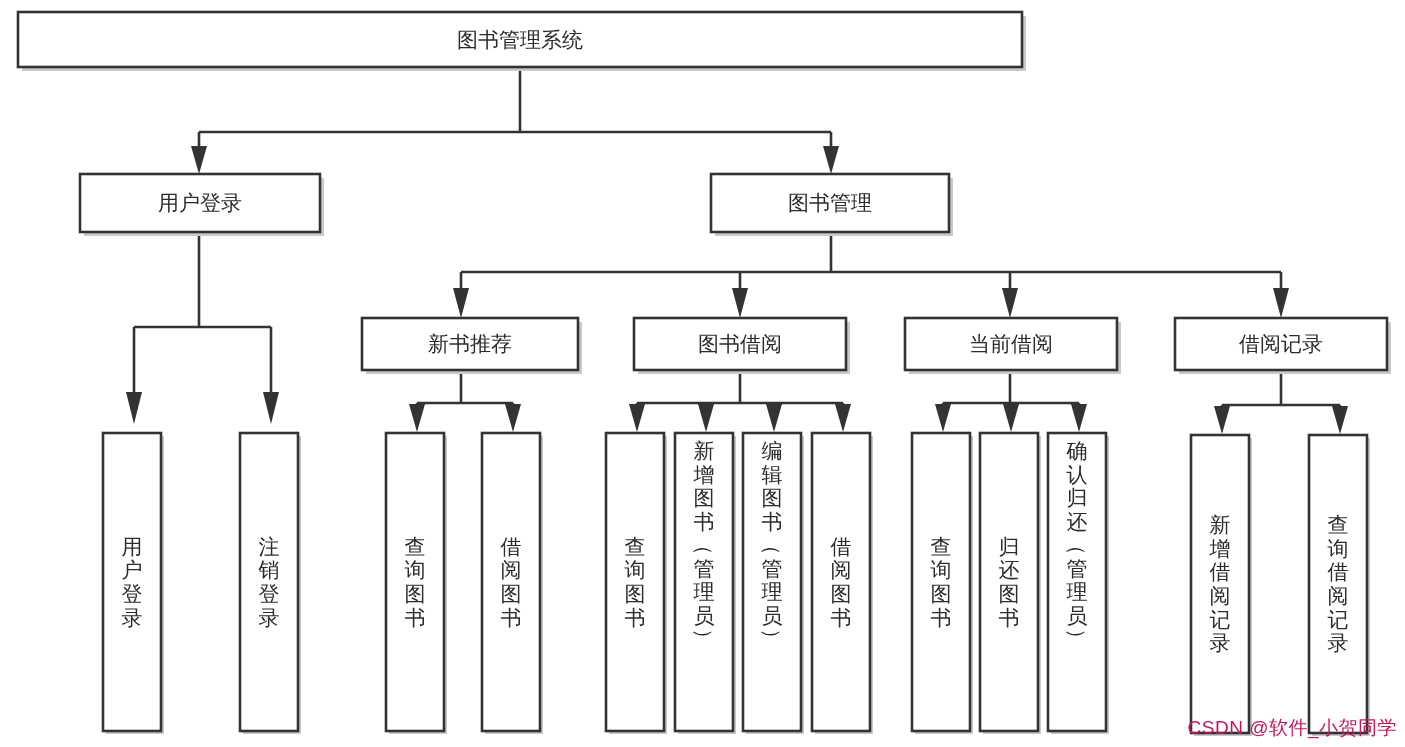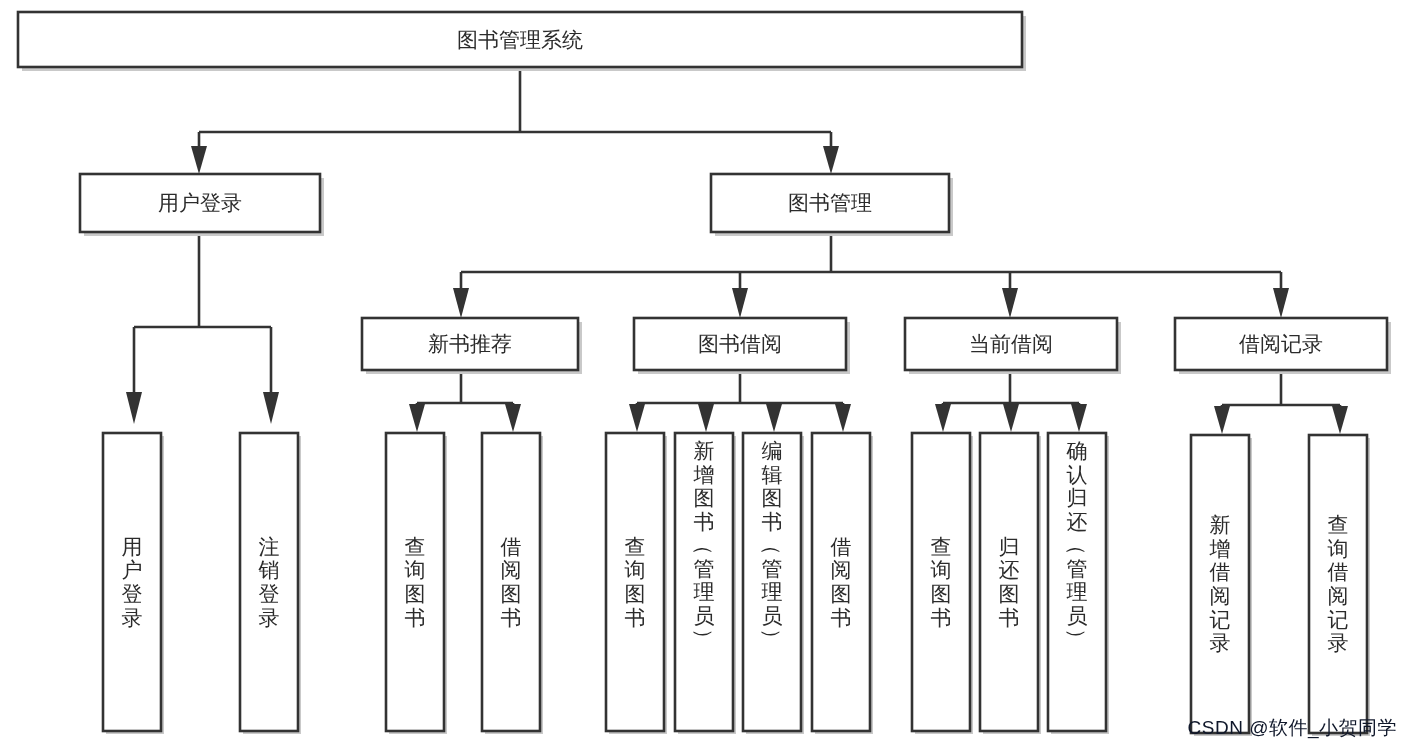--- a/index.html
+++ b/index.html
@@ -72,21 +72,21 @@
   .vert-text-wrap span.rot {
     display: block;
     transform: rotate(90deg);
   }
   .watermark {
     position: absolute;
     right: 8px;
     bottom: 6px;
     font-family: "Liberation Sans", "DejaVu Sans", sans-serif;
     font-size: 19px;
-    color: #0f172a;
+    color: #be185d;
     white-space: nowrap;
     letter-spacing: 0.5px;
   }
 </style>
 </head>
 <body>
 
 <div id="diagram-root">
 
   <svg class="diagram" viewBox="0 0 1405 747">

